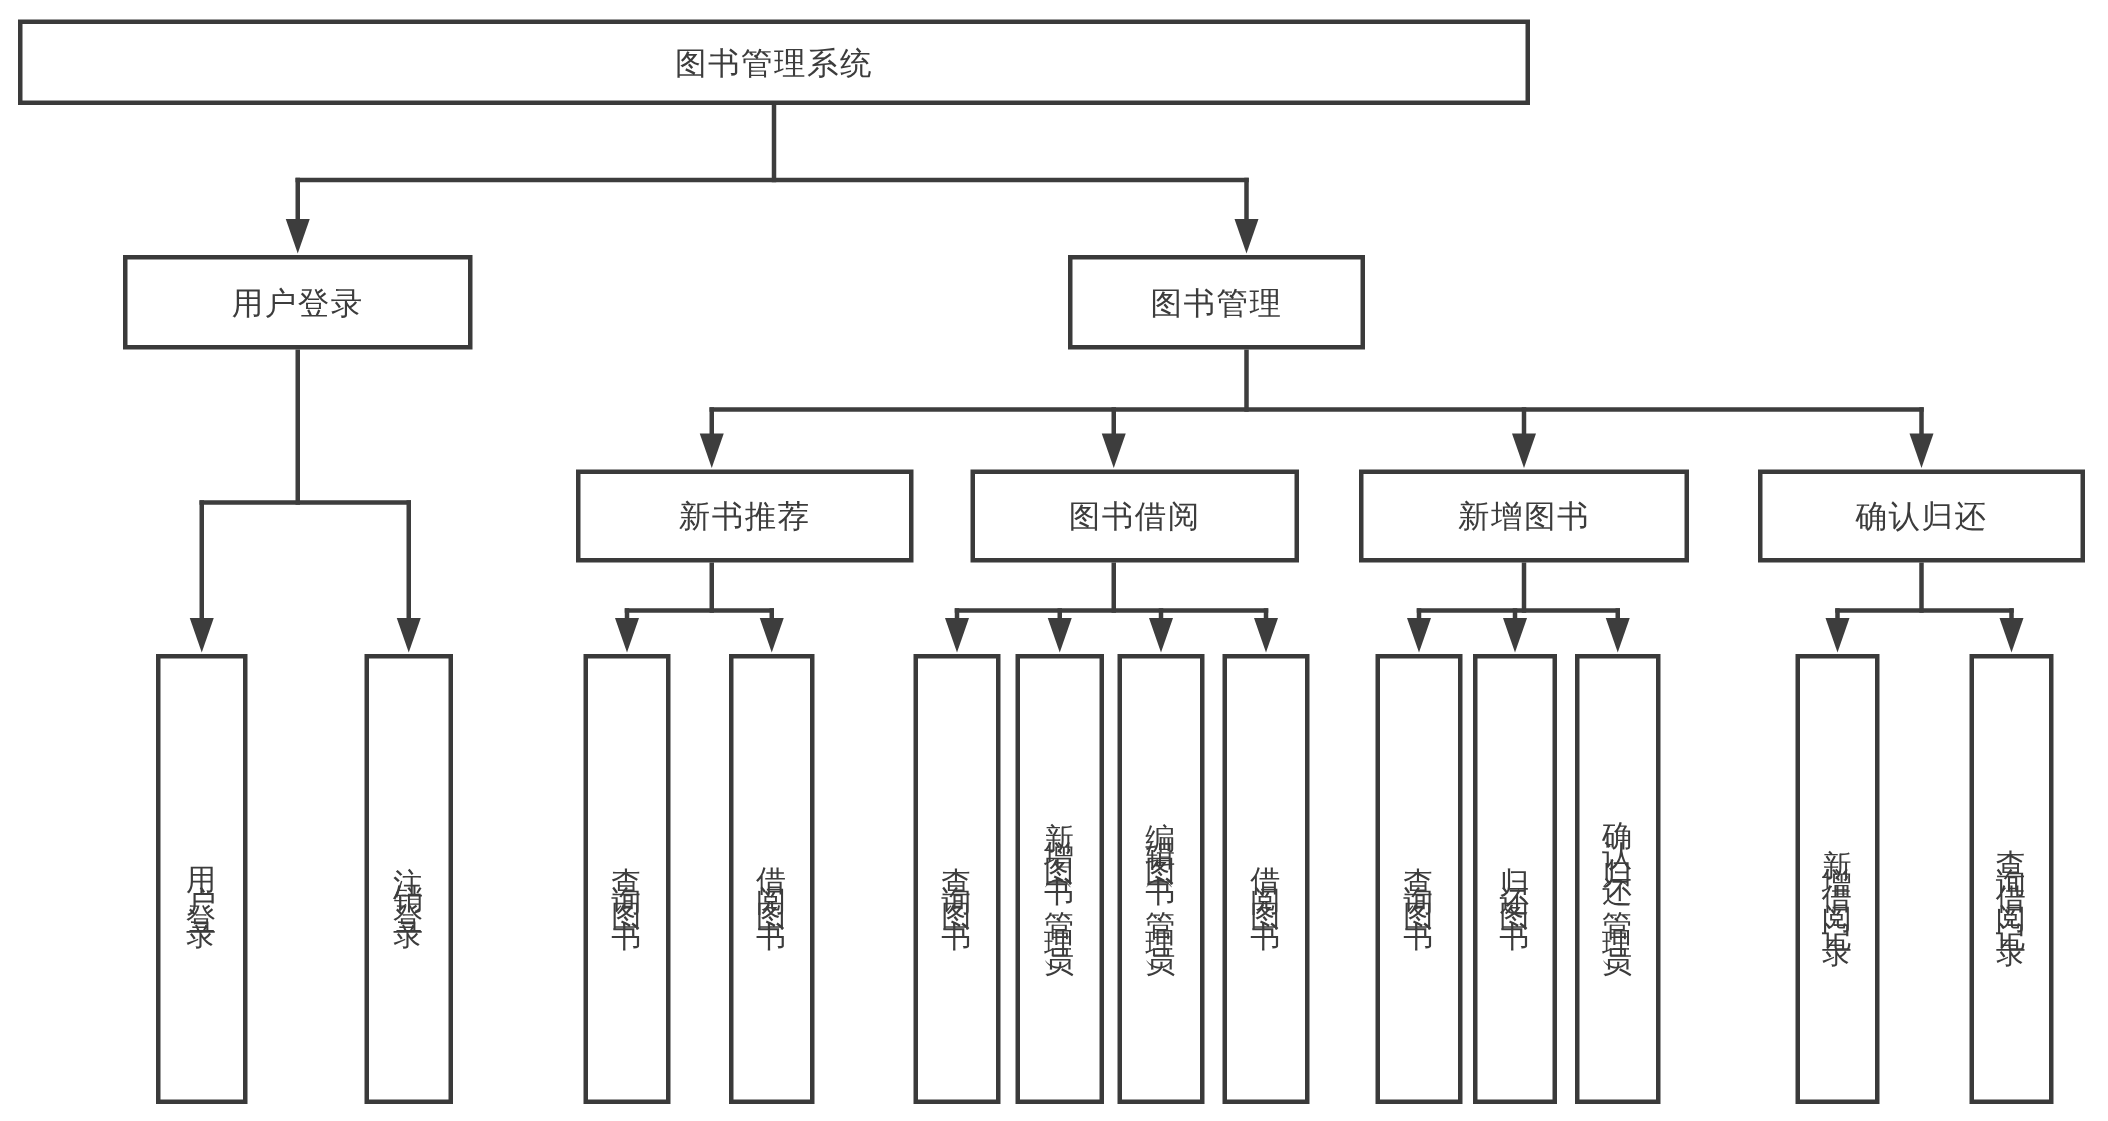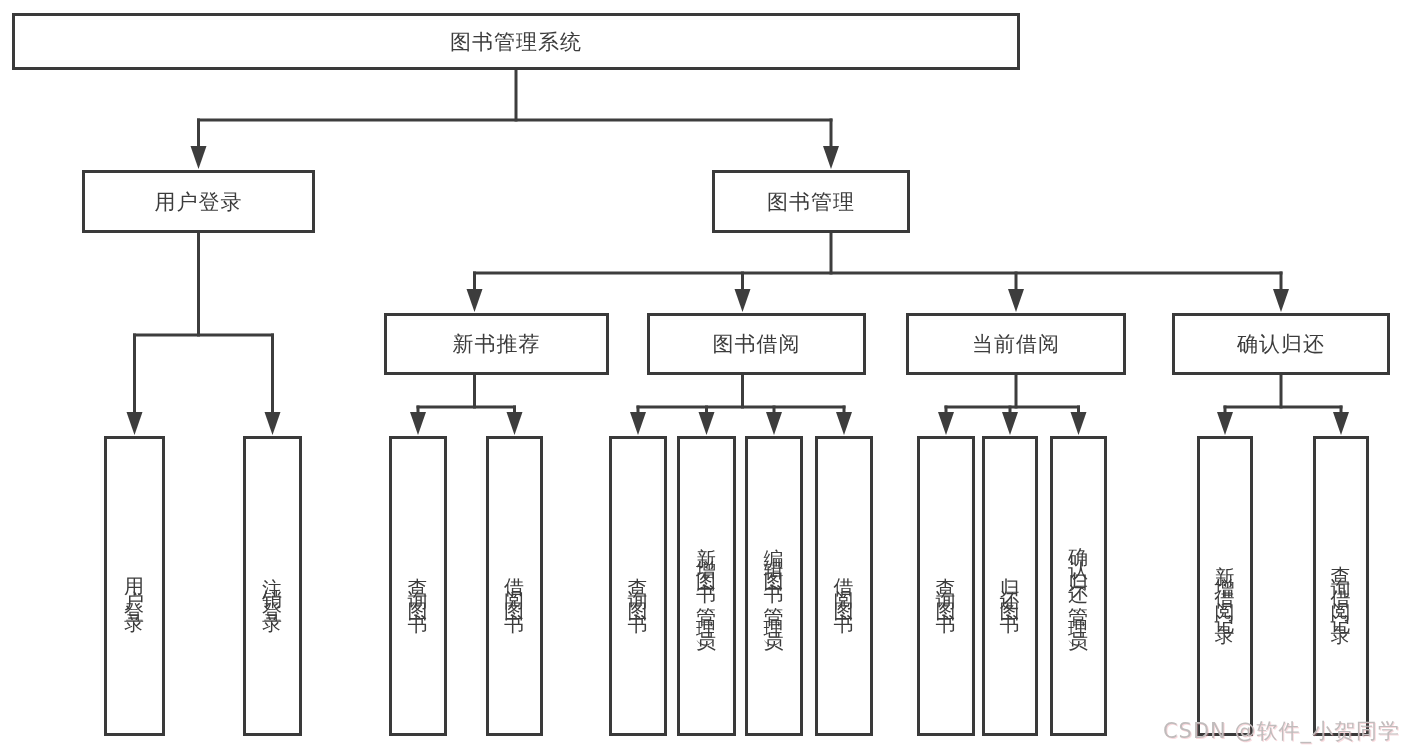--- a/index.html
+++ b/index.html
@@ -91,21 +91,21 @@
       <div class="node h" style="left: 712px; top: 170px; width: 198px; height: 63px;">
         <span>图书管理</span>
       </div>
       <div class="node h" style="left: 362px; top: 313px; width: 225px; height: 62px; margin-left: 22px;">
         <span>新书推荐</span>
       </div>
       <div class="node h" style="left: 633px; top: 313px; width: 219px; height: 62px; margin-left: 14px;">
         <span>图书借阅</span>
       </div>
       <div class="node h" style="left: 906px; top: 313px; width: 220px; height: 62px;">
-        <span>当前借阅</span>
+        <span>新增图书</span>
       </div>
       <div class="node h" style="left: 1172px; top: 313px; width: 218px; height: 62px;">
         <span>确认归还</span>
       </div>
       <div class="node v" style="left: 104px; top: 436px; width: 61px; height: 300px;">
         <span>用户登录</span>
       </div>
       <div class="node v" style="left: 243px; top: 436px; width: 59px; height: 300px;">
         <span>注销登录</span>
       </div>
@@ -136,14 +136,13 @@
       <div class="node v" style="left: 1050px; top: 436px; width: 57px; height: 300px;">
         <span>确认归还（管理员）</span>
       </div>
       <div class="node v" style="left: 1197px; top: 436px; width: 56px; height: 300px;">
         <span>新增借阅记录</span>
       </div>
       <div class="node v" style="left: 1313px; top: 436px; width: 56px; height: 300px;">
         <span>查询借阅记录</span>
       </div>
     </div>
-  <div id="watermark">CSDN @软件_小贺同学</div>
 </div>
 
 </body></html>

